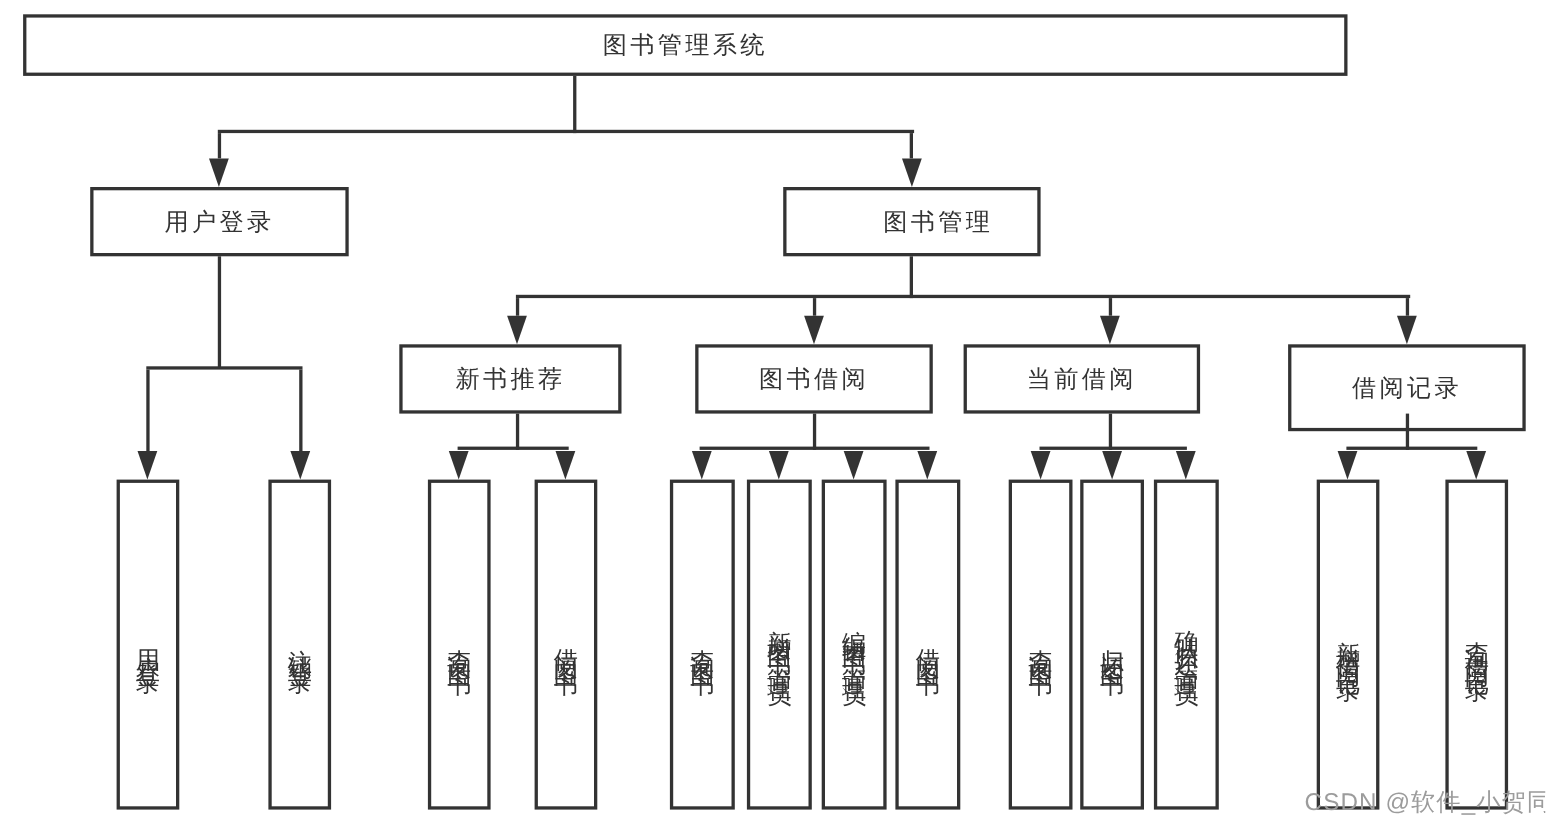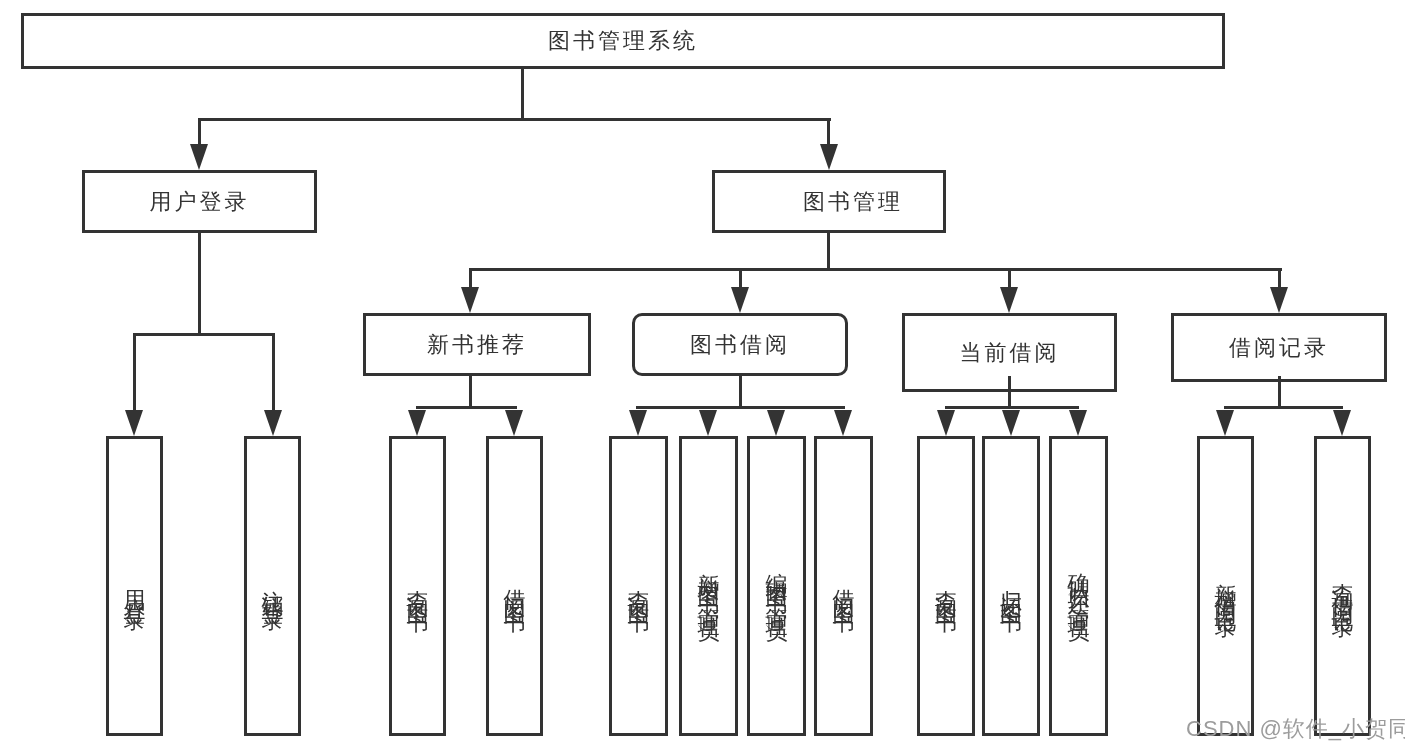--- a/index.html
+++ b/index.html
@@ -64,30 +64,30 @@
     <span class="hlabel">图书管理系统</span>
   </div>
 
   <div class="box" style="left:82px;top:170px;width:235px;height:63px;">
     <span class="hlabel">用户登录</span>
   </div>
   <div class="box" style="left:712px;top:170px;width:234px;height:63px;padding-left:48px;">
     <span class="hlabel">图书管理</span>
   </div>
 
-  <div class="box" style="left:363px;top:313px;width:228px;height:63px;">
+  <div class="box" style="left:363px;top:313px;width:202px;height:63px;">
     <span class="hlabel">新书推荐</span>
   </div>
-  <div class="box" style="left:632px;top:313px;width:216px;height:63px;border-radius:10px;">
+  <div class="box" style="left:632px;top:313px;width:216px;height:63px;">
     <span class="hlabel">图书借阅</span>
   </div>
-  <div class="box" style="left:902px;top:313px;width:215px;height:79px;">
+  <div class="box" style="left:876px;top:313px;width:215px;height:63px;">
     <span class="hlabel">当前借阅</span>
   </div>
-  <div class="box" style="left:1171px;top:313px;width:216px;height:69px;">
+  <div class="box" style="left:1171px;top:313px;width:216px;height:79px;">
     <span class="hlabel">借阅记录</span>
   </div>
 
   <div class="box leaf" style="left:106px;width:57px;">
     <span class="vlabel">用户登录</span>
   </div>
   <div class="box leaf" style="left:244px;width:57px;">
     <span class="vlabel">注销登录</span>
   </div>
   <div class="box leaf" style="left:389px;width:57px;">

